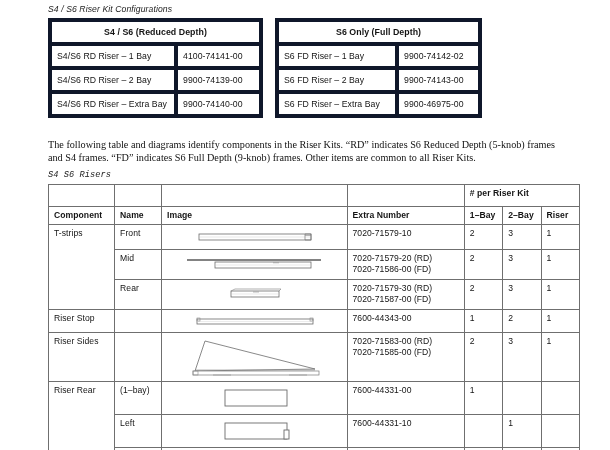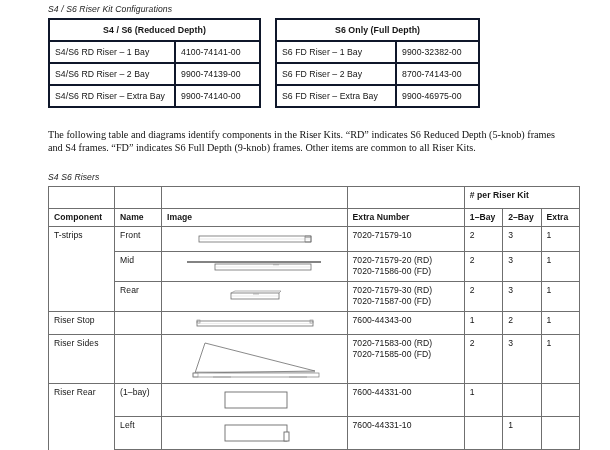--- a/index.html
+++ b/index.html
@@ -27,22 +27,23 @@
   .caption {
     font-family: "Liberation Sans", sans-serif;
     font-style: italic;
     font-size: 8.6px;
     color: #222;
     letter-spacing: .1px;
     margin: 0 0 3px 0;
     line-height: 11px;
   }
   .caption2 {
-    margin-top: 18px;
+    margin-top: 6px;
     margin-bottom: 3px;
+    font-family: Liberation Mono, monospace;
   }
 
   
   .para {
     font-family: "Liberation Serif", serif;
     font-size: 10.2px;
     line-height: 12.6px;
     color: #111;
     margin: 21px 0 0 0;
     text-align: left;
@@ -50,21 +51,21 @@
   }
 
   
   table.cfg {
     border-collapse: collapse;
     table-layout: fixed;
     width: 430px;
     font-size: 8.7px;
   }
   table.cfg td, table.cfg th {
-    border: 2px solid #0f172a;
+    border: 4px solid #0f172a;
     padding: 3px 5px 3px 5px;
     height: 14px;
     font-weight: normal;
     vertical-align: middle;
     color: #141414;
     letter-spacing: .05px;
   }
   table.cfg th {
     font-weight: bold;
     text-align: center;
@@ -142,28 +143,28 @@
       <tr>
         <th colspan="2">S4 / S6 (Reduced Depth)</th>
         <td class="gap"></td>
         <th colspan="2">S6 Only (Full Depth)</th>
       </tr>
       <tr>
         <td>S4/S6 RD Riser – 1 Bay</td>
         <td>4100-74141-00</td>
         <td class="gap"></td>
         <td>S6 FD Riser – 1 Bay</td>
-        <td>9900-32382-00</td>
+        <td>9900-74142-02</td>
       </tr>
       <tr>
         <td>S4/S6 RD Riser – 2 Bay</td>
         <td>9900-74139-00</td>
         <td class="gap"></td>
         <td>S6 FD Riser – 2 Bay</td>
-        <td>8700-74143-00</td>
+        <td>9900-74143-00</td>
       </tr>
       <tr>
         <td>S4/S6 RD Riser – Extra Bay</td>
         <td>9900-74140-00</td>
         <td class="gap"></td>
         <td>S6 FD Riser – Extra Bay</td>
         <td>9900-46975-00</td>
       </tr>
     </tbody>
   </table>
@@ -192,21 +193,21 @@
         <th class="hdr-blank hdr-span" colspan="3"># per Riser Kit</th>
       </tr>
 
       <tr>
         <th>Component</th>
         <th>Name</th>
         <th>Image</th>
         <th>Extra Number</th>
         <th>1–Bay</th>
         <th>2–Bay</th>
-        <th>Extra</th>
+        <th>Riser</th>
       </tr>
 
       <tr class="r-h1">
         <td rowspan="3">T-strips</td>
         <td>Front</td>
         <td class="imgcell">
           <svg width="170" height="18" viewBox="0 0 170 18">
             <rect x="30" y="6" width="112" height="6" fill="#ffffff" stroke="#6b6b6b" stroke-width="0.8"></rect>
             <line x1="30" y1="9" x2="142" y2="9" stroke="#cfcfcf" stroke-width="0.5"></line>
             <path d="M136 6 l6 0 l0 6 l-6 0 z" fill="none" stroke="#777" stroke-width="0.7"></path>

